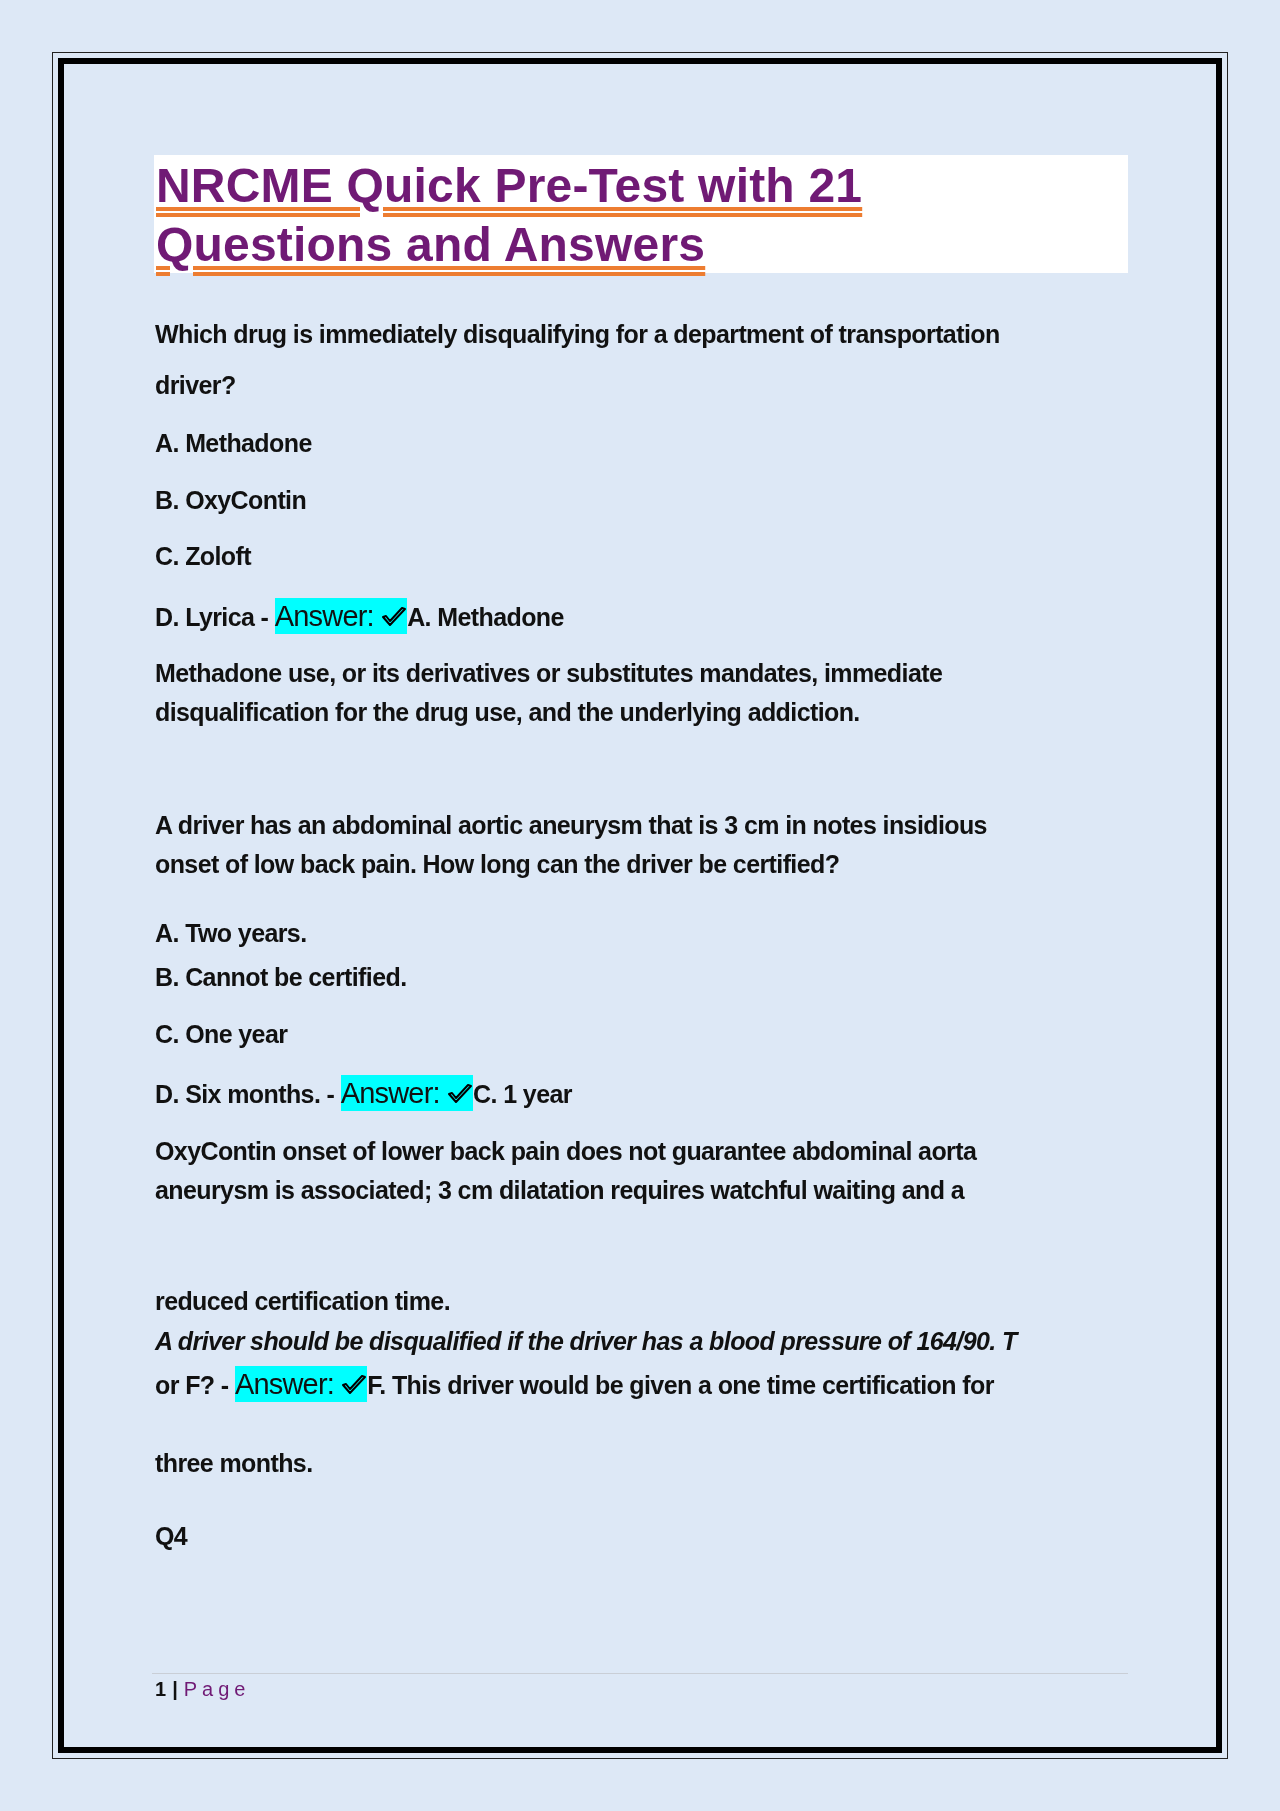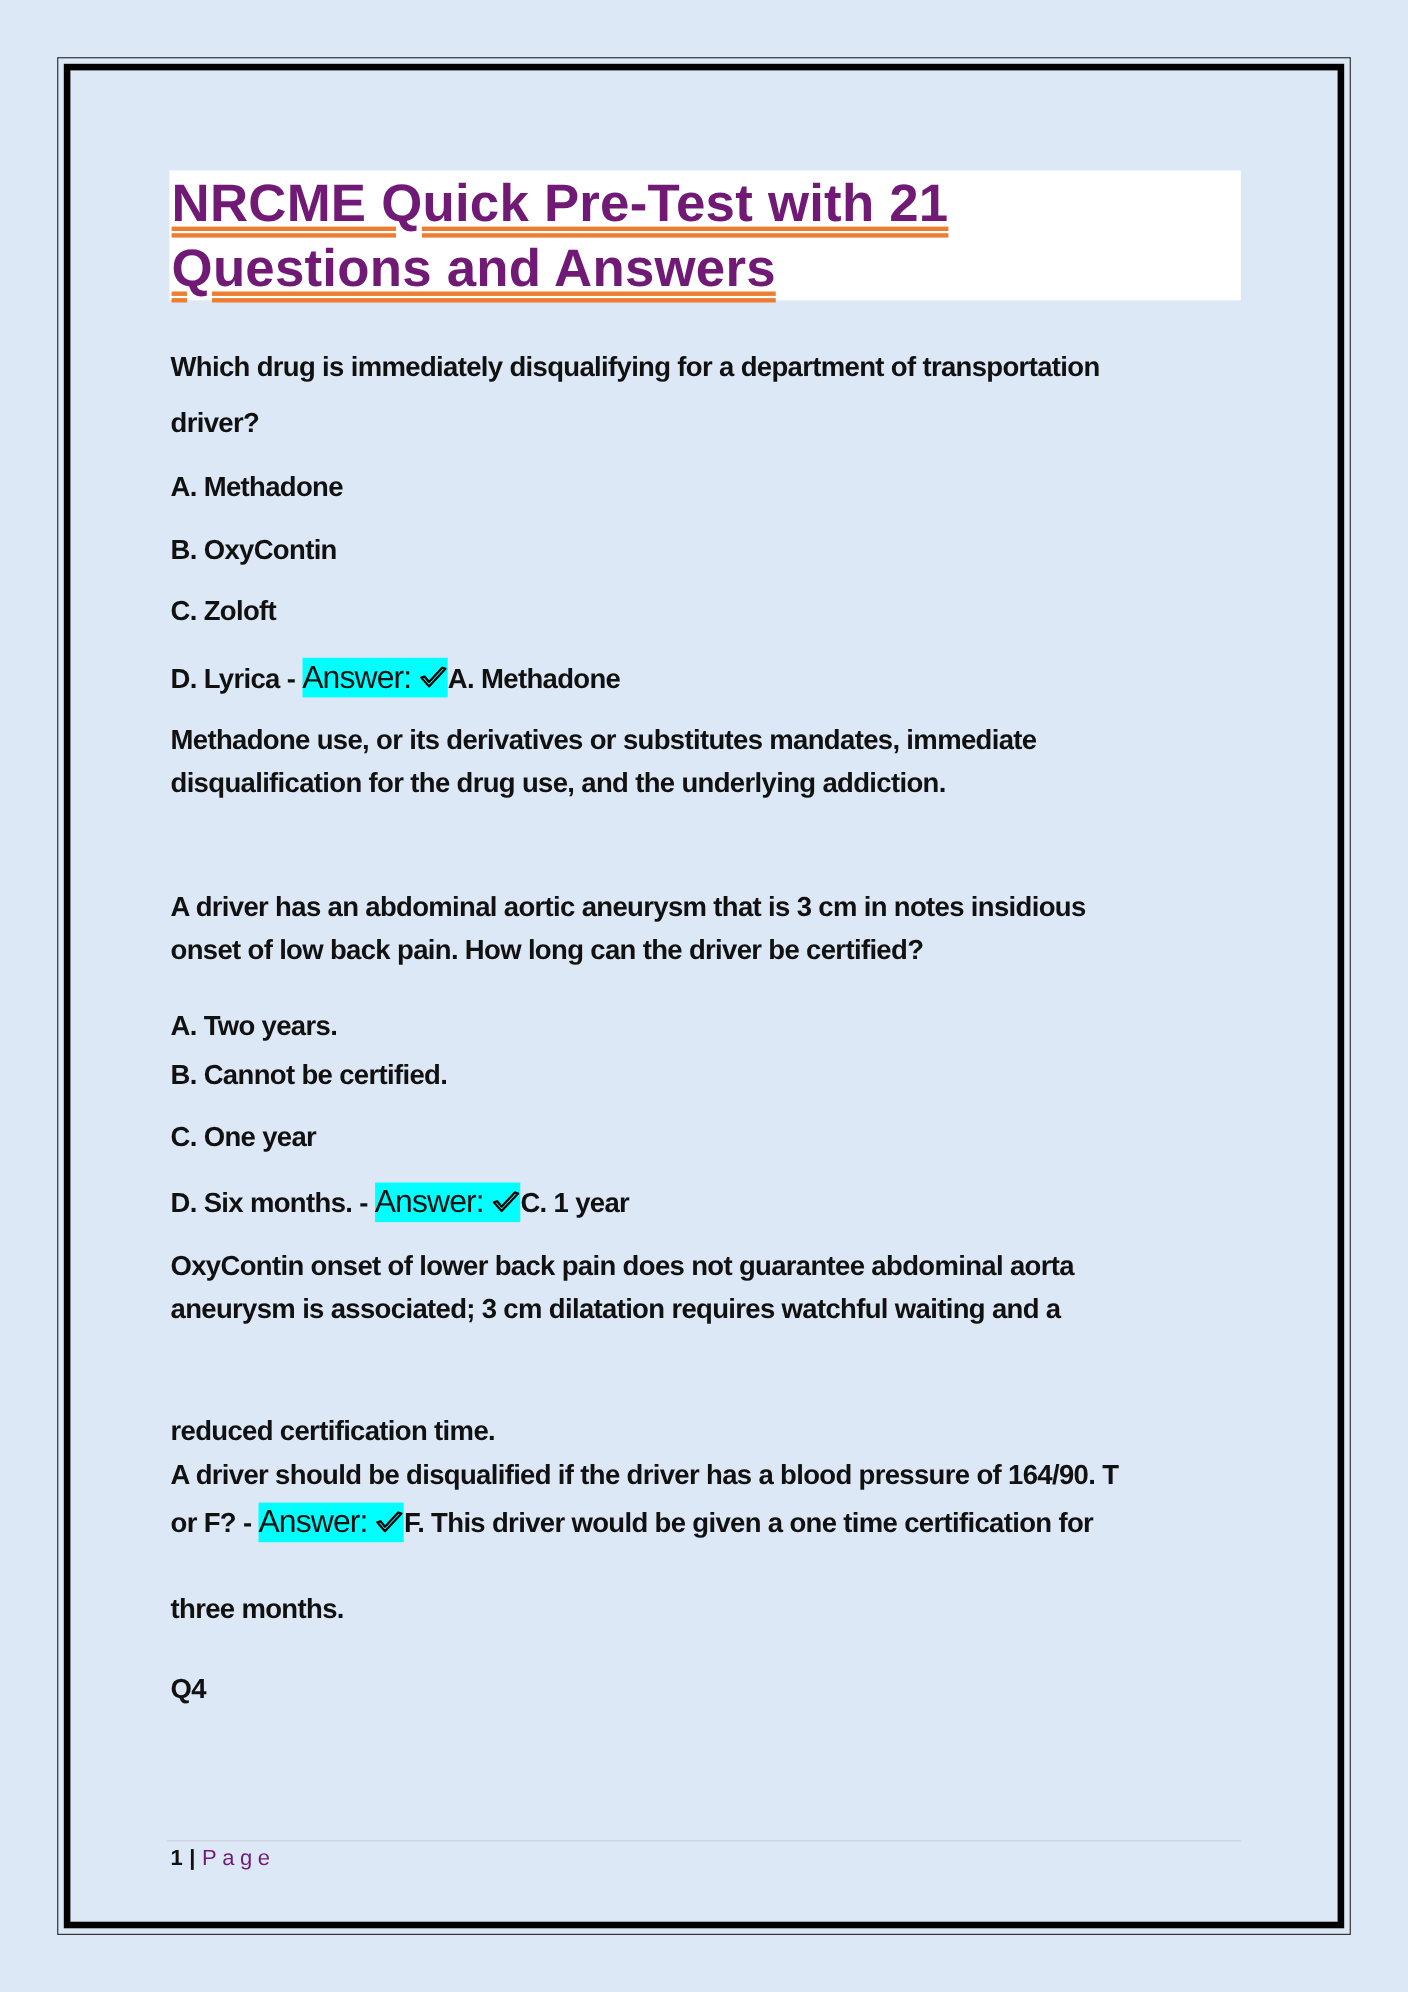--- a/index.html
+++ b/index.html
@@ -66,21 +66,21 @@
   <div class="line" style="top:1020px;">C. One year</div>
   <div class="line" style="top:1077px;">
     <span>D. Six months. - </span><span class="hl"><span>Answer: </span><svg class="check" viewBox="0 0 26 22">
           <path d="M2 11 L9 19 L24 3 L21 2 L9 15 L5 10 Z" fill="none" stroke="#000" stroke-width="2" stroke-linejoin="round"></path>
         </svg></span><span>C. 1 year</span>
   </div>
   <div class="line" style="top:1137px;">OxyContin onset of lower back pain does not guarantee abdominal aorta</div>
   <div class="line" style="top:1176px;">aneurysm is associated; 3 cm dilatation requires watchful waiting and a</div>
   <div class="line" style="top:1287px;">reduced certification time.</div>
 
-  <div class="line" style="top:1327px;">A driver should be disqualified if the driver has a blood pressure of 164/90. T</div>
+  <div class="line" style="top:1327px;font-style:italic;">A driver should be disqualified if the driver has a blood pressure of 164/90. T</div>
   <div class="line" style="top:1368px;">
     <span>or F? - </span><span class="hl"><span>Answer: </span><svg class="check" viewBox="0 0 26 22">
           <path d="M2 11 L9 19 L24 3 L21 2 L9 15 L5 10 Z" fill="none" stroke="#000" stroke-width="2" stroke-linejoin="round"></path>
         </svg></span><span>F. This driver would be given a one time certification for</span>
   </div>
   <div class="line" style="top:1409px;margin-top:40px;">three months.</div>
 
   <div class="line" style="top:1522px;">Q4</div>
 </div>
 

